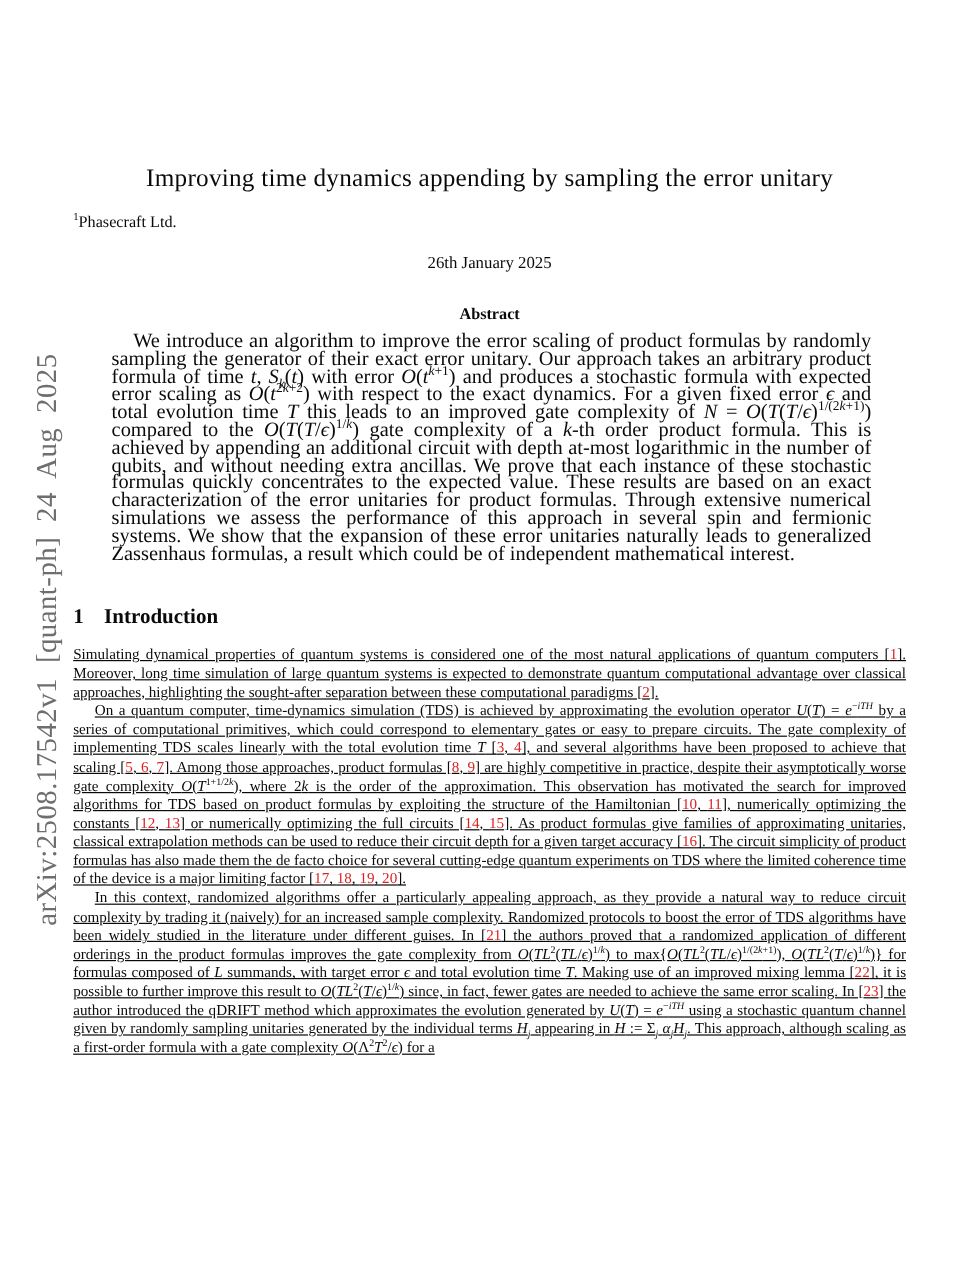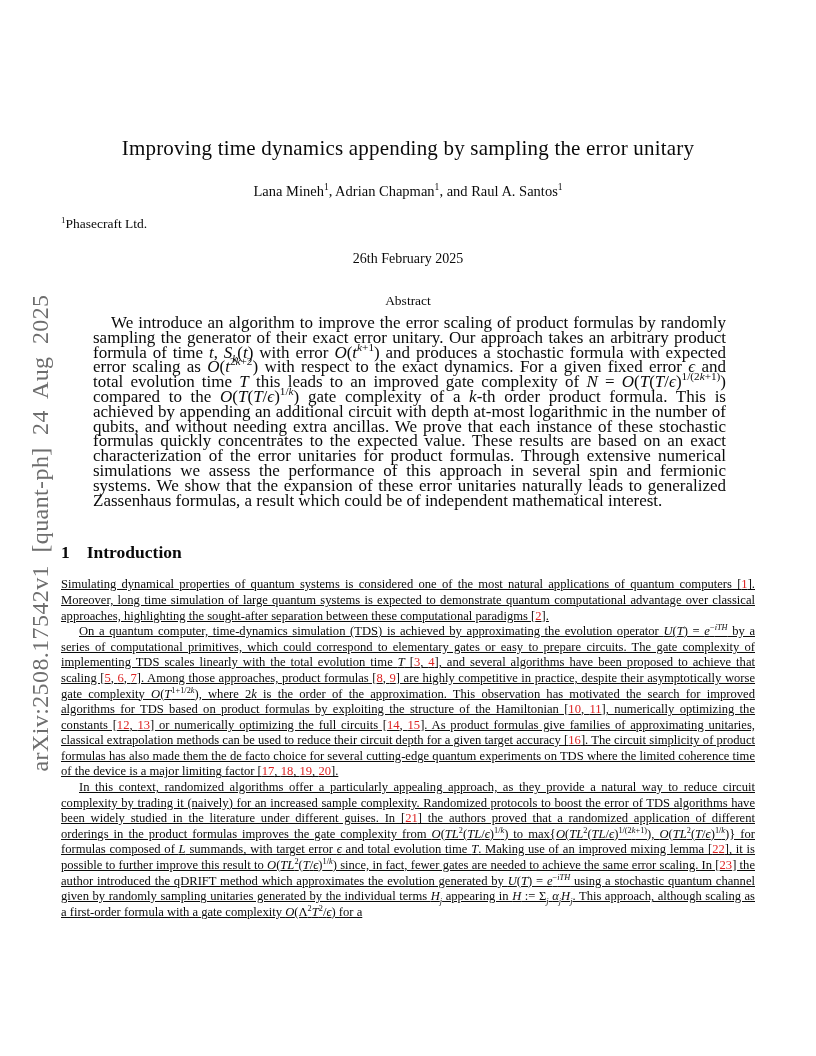--- a/index.html
+++ b/index.html
@@ -53,21 +53,21 @@
   .date{
     margin-top:19px;
     text-align:center;
     font-size:14px;
   }
   .abstract{
     margin-top:26px;
   }
   .abstract-heading{
     text-align:center;
-    font-weight:normal;
+    font-weight:bold;
     font-size:13.5px;
   }
   .abstract-body{
     margin:7px 29px 0 32px;
     font-size:17px;
     line-height:14.8px;
     text-align:justify;
     text-indent:18px;
     hyphens:auto;
   }
@@ -96,25 +96,24 @@
 <body>
 
 <div class="page">
 
   <div class="arxiv-stamp">arXiv:2508.17542v1 [quant-ph] 24 Aug 2025</div>
 
   <div class="content">
 
     <h1 class="title">Improving time dynamics appending by sampling the error unitary</h1>
 
-    <div class="authors">Lana Mineh<sup>1</sup>, Adrian Chapman<sup>1</sup>, and Raul A. Santos<sup>1</sup></div>
 
     <div class="affiliation"><sup>1</sup>Phasecraft Ltd.</div>
 
-    <div class="date">26th February 2025</div>
+    <div class="date">26th January 2025</div>
 
     <div class="abstract">
       <div class="abstract-heading">Abstract</div>
       <p class="abstract-body">We introduce an algorithm to improve the error scaling of product formulas by randomly sampling the generator of their exact error unitary. Our approach takes an arbitrary product formula of time <i>t</i>, <i>S<sub>k</sub></i>(<i>t</i>) with error <i>O</i>(<i>t</i><sup><i>k</i>+1</sup>) and produces a stochastic formula with expected error scaling as <i>O</i>(<i>t</i><sup>2<i>k</i>+2</sup>) with respect to the exact dynamics. For a given fixed error <i>ϵ</i> and total evolution time <i>T</i> this leads to an improved gate complexity of <i>N</i> = <i>O</i>(<i>T</i>(<i>T</i>/<i>ϵ</i>)<sup>1/(2<i>k</i>+1)</sup>) compared to the <i>O</i>(<i>T</i>(<i>T</i>/<i>ϵ</i>)<sup>1/<i>k</i></sup>) gate complexity of a <i>k</i>-th order product formula. This is achieved by appending an additional circuit with depth at-most logarithmic in the number of qubits, and without needing extra ancillas. We prove that each instance of these stochastic formulas quickly concentrates to the expected value. These results are based on an exact characterization of the error unitaries for product formulas. Through extensive numerical simulations we assess the performance of this approach in several spin and fermionic systems. We show that the expansion of these error unitaries naturally leads to generalized Zassenhaus formulas, a result which could be of independent mathematical interest.</p>
     </div>
 
     <h2 class="section-heading">
       <span class="sec-num">1</span><span class="sec-title">Introduction</span>
     </h2>
 

